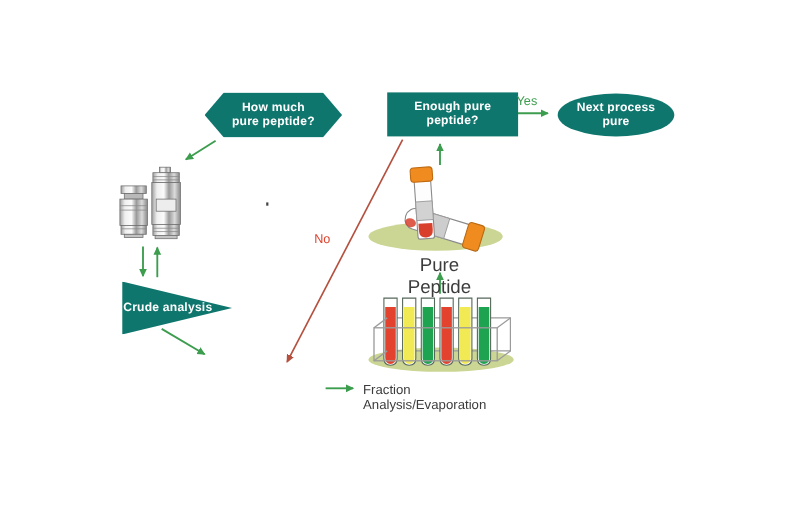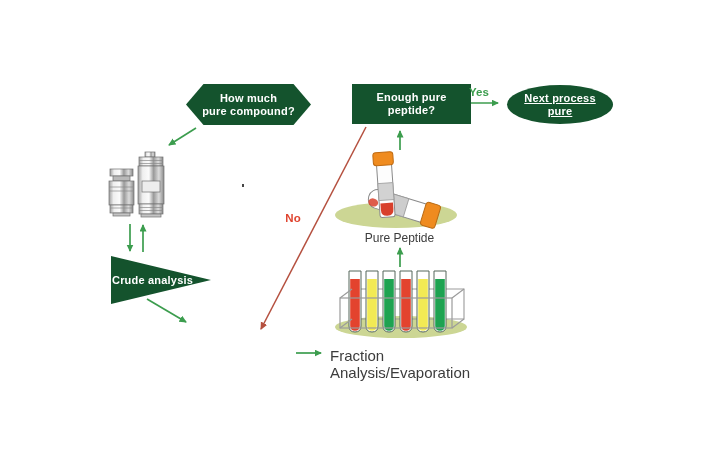--- a/index.html
+++ b/index.html
@@ -3,35 +3,35 @@
 <meta charset="utf-8">
 <style>
   html,body{margin:0;padding:0;background:#fff;}
   #stage{
     position:relative;width:720px;height:461px;background:#ffffff;overflow:hidden;
     font-family:"Liberation Sans",sans-serif;
   }
   .abs{position:absolute;}
   
   .node{
-    background:#14532d;color:#ffffff;font-weight:bold;font-size:11px;line-height:13px;
+    background:#0f766e;color:#ffffff;font-weight:bold;font-size:11px;line-height:13px;
     display:flex;flex-direction:column;align-items:center;justify-content:center;
     text-align:center;letter-spacing:.2px;
   }
   .node span{display:block;}
   .hex{clip-path:polygon(0 50%,14% 0,86% 0,100% 50%,86% 100%,14% 100%);}
-  .ellipse{border-radius:50%;text-decoration:underline;}
+  .ellipse{border-radius:50%;}
   .tri{
     clip-path:polygon(0 0,100% 50%,0 100%);
     justify-content:center;align-items:flex-start;text-align:center;padding-left:1px;box-sizing:border-box;
   }
-  .edge-label{font-weight:bold;font-size:11.5px;text-align:center;}
+  .edge-label{font-weight:normal;font-size:11.5px;text-align:center;}
   .yes{color:#3c9d4e;}
   .no{color:#df4430;}
-  .caption{color:#3c3c3c;font-size:15px;}
+  .caption{color:#3c3c3c;font-size:12px;}
   #arrow-layer{position:absolute;left:0;top:0;pointer-events:none;}
   .dot{background:#454545;width:2px;height:3px;}
 </style>
 </head>
 <body>
 
 <div id="stage">
 
   <svg id="arrow-layer" width="720" height="461" viewBox="0 0 720 461">
     <defs>
@@ -66,21 +66,21 @@
     <g>
       <line x1="459" y1="103" x2="498" y2="103" stroke="#3c9d4e" stroke-width="1.7" marker-end="url(#mg)"></line>
     </g>
     <g>
       <line x1="366" y1="127" x2="261" y2="329" stroke="#b5503f" stroke-width="1.5" marker-end="url(#mr)"></line>
     </g>
   </svg>
 
   <div class="abs node hex" style="left:186px;top:84px;width:125px;height:41px;">
     <span>How much</span>
-    <span>pure compound?</span>
+    <span>pure peptide?</span>
   </div>
 
   <div class="abs node" style="left:352px;top:84px;width:119px;height:40px;">
     <span>Enough pure</span>
     <span>peptide?</span>
   </div>
 
   <div class="abs edge-label yes" style="left:461px;top:86px;width:36px;">Yes</div>
 
   <div class="abs node ellipse" style="left:507px;top:85px;width:106px;height:39px;">
@@ -147,21 +147,21 @@
     </g>
 
     <g transform="rotate(-4 54 40)">
       <rect x="45" y="17" width="15" height="54" rx="2" fill="#fdfdfd" stroke="#8a8a8a" stroke-width="1"></rect>
       <rect x="45" y="37" width="15" height="17" fill="#d2d2d2" stroke="#9a9a9a" stroke-width="0.8"></rect>
       <path d="M46.2,57 L46.2,63.5 Q46.2,69.8 52.5,69.8 Q58.8,69.8 58.8,63.5 L58.8,57 Z" fill="#d8402c"></path>
       <rect x="42" y="6" width="20" height="13" rx="3" fill="#ef8b1f" stroke="#c06a10" stroke-width="1"></rect>
     </g>
   </svg>
 
-  <div class="abs caption" style="left:352px;top:231px;width:95px;text-align:center;font-size:12px;">Pure Peptide</div>
+  <div class="abs caption" style="left:352px;top:231px;width:95px;text-align:center;font-size:17px;">Pure Peptide</div>
 
   <svg class="abs" style="left:332px;top:266px;" width="138" height="76" viewBox="0 0 138 76">
     <ellipse cx="69" cy="61" rx="66" ry="11" fill="#ccd694"></ellipse>
 
     <g stroke="#9b9b9b" stroke-width="1.1" fill="none">
       <path d="M20,23 L132,23 L132,53 L20,53 Z"></path>
     </g>
 
     <g stroke="#55675a" stroke-width="1">
       <g>

